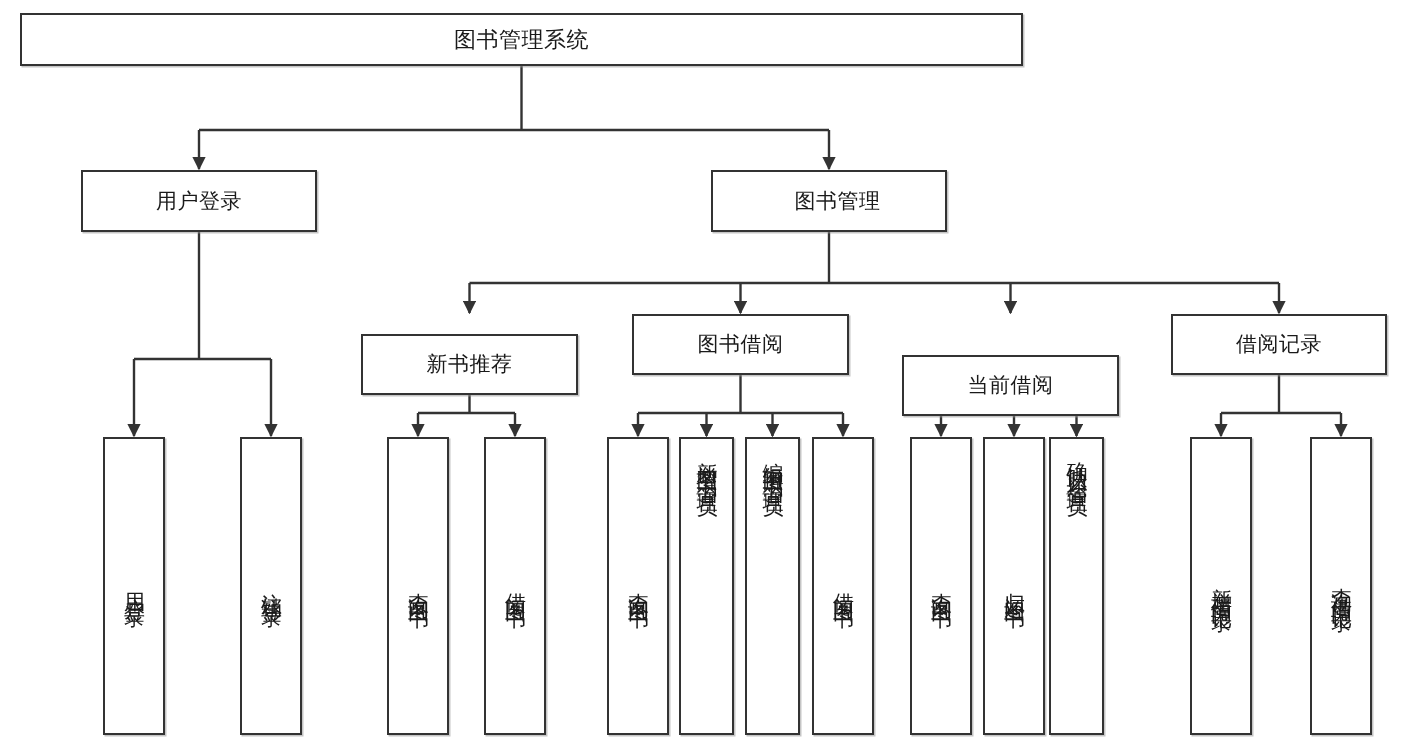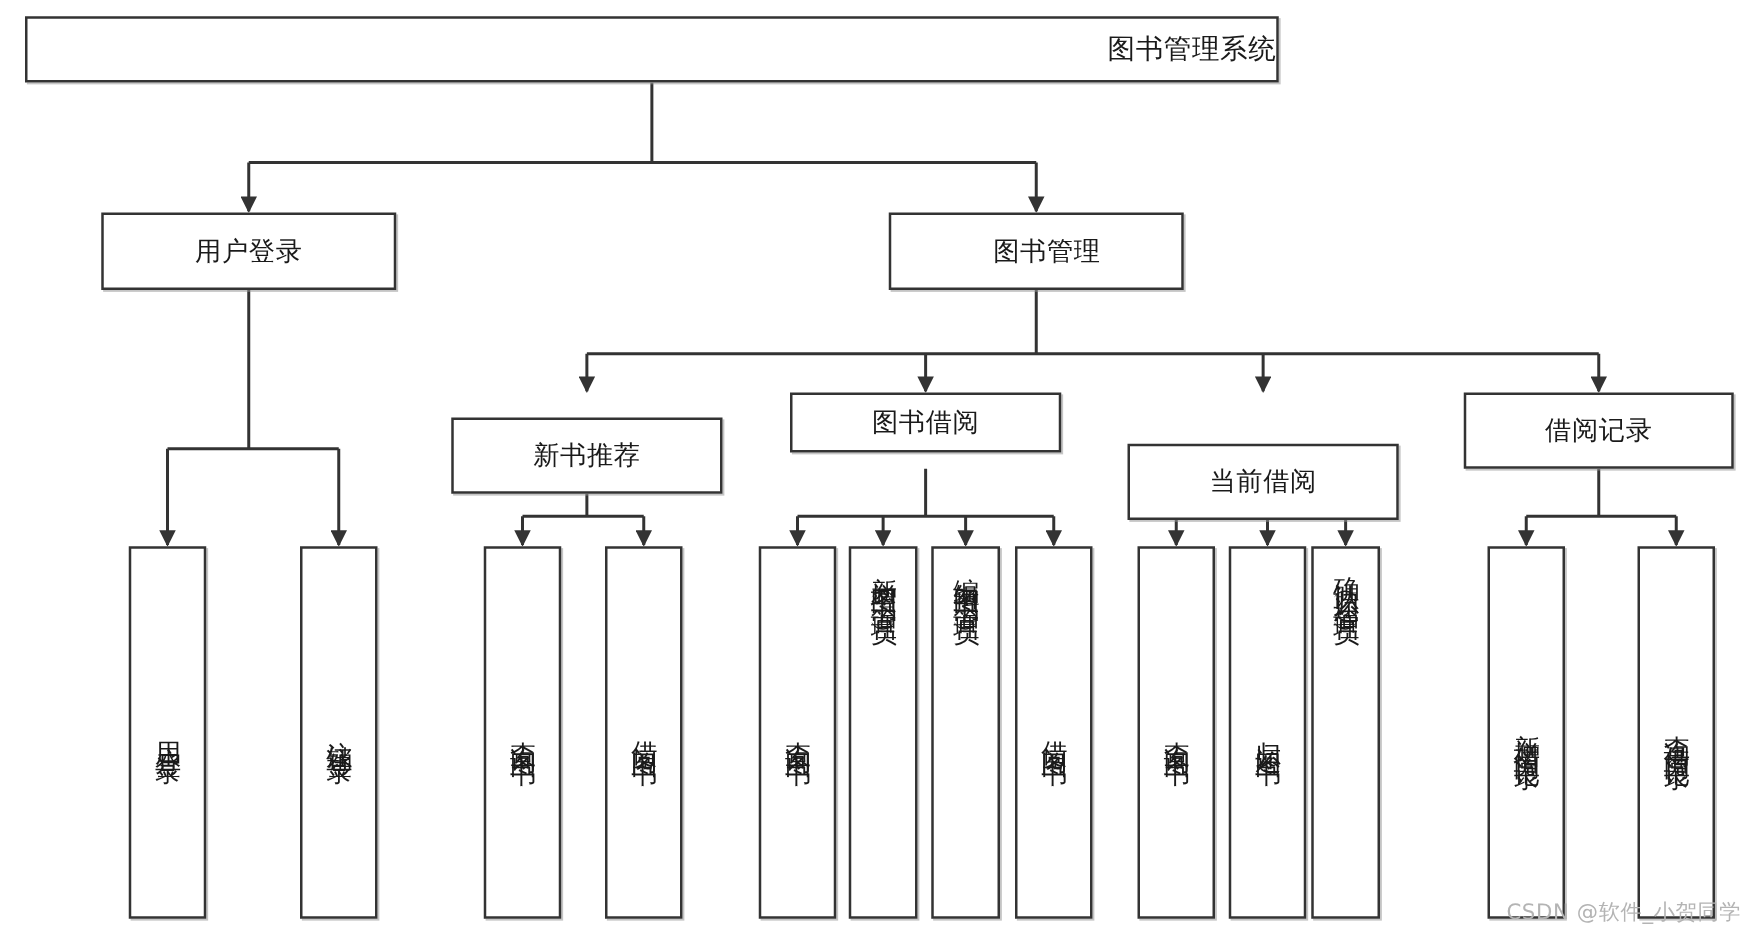--- a/index.html
+++ b/index.html
@@ -115,33 +115,33 @@
         <path d="M 1014 413 L 1014 436" marker-end="url(#arrow)"></path>
         <path d="M 1076.5 413 L 1076.5 436" marker-end="url(#arrow)"></path>
         <path d="M 1279 375 L 1279 413"></path>
         <path d="M 1221 413 L 1341 413"></path>
         <path d="M 1221 413 L 1221 436" marker-end="url(#arrow)"></path>
         <path d="M 1341 413 L 1341 436" marker-end="url(#arrow)"></path>
       </g>
   </svg>
 
   <div id="nodes-layer">
-      <div class="node root" style="left: 20px; top: 13px; width: 1003px; height: 53px; justify-content: flex-end;">
+      <div class="node root" style="left: 20px; top: 13px; width: 1003px; height: 53px;">
         <span class="label">图书管理系统</span>
       </div>
       <div class="node branch" style="left: 81px; top: 170px; width: 236px; height: 62px;">
         <span class="label">用户登录</span>
       </div>
       <div class="node branch" style="left: 711px; top: 170px; width: 236px; height: 62px; padding-left: 17px;">
         <span class="label">图书管理</span>
       </div>
       <div class="node branch" style="left: 361px; top: 314px; width: 217px; height: 61px; margin-top: 20px;">
         <span class="label">新书推荐</span>
       </div>
-      <div class="node branch" style="left: 632px; top: 314px; width: 217px; height: 48px;">
+      <div class="node branch" style="left: 632px; top: 314px; width: 217px; height: 61px;">
         <span class="label">图书借阅</span>
       </div>
       <div class="node branch" style="left: 902px; top: 314px; width: 217px; height: 61px; margin-top: 41px;">
         <span class="label">当前借阅</span>
       </div>
       <div class="node branch" style="left: 1171px; top: 314px; width: 216px; height: 61px;">
         <span class="label">借阅记录</span>
       </div>
       <div class="node leaf vertical centered" style="left: 103px; top: 437px; width: 62px; height: 298px;">
         <span class="label">用户登录</span>
@@ -177,15 +177,14 @@
         <span class="label">确认归还（管理员）</span>
       </div>
       <div class="node leaf vertical centered" style="left: 1190px; top: 437px; width: 62px; height: 298px;">
         <span class="label">新增借阅记录</span>
       </div>
       <div class="node leaf vertical centered" style="left: 1310px; top: 437px; width: 62px; height: 298px;">
         <span class="label">查询借阅记录</span>
       </div>
     </div>
 
-  <div class="watermark">CSDN @软件_小贺同学</div>
 
 </div>
 
 </body></html>

